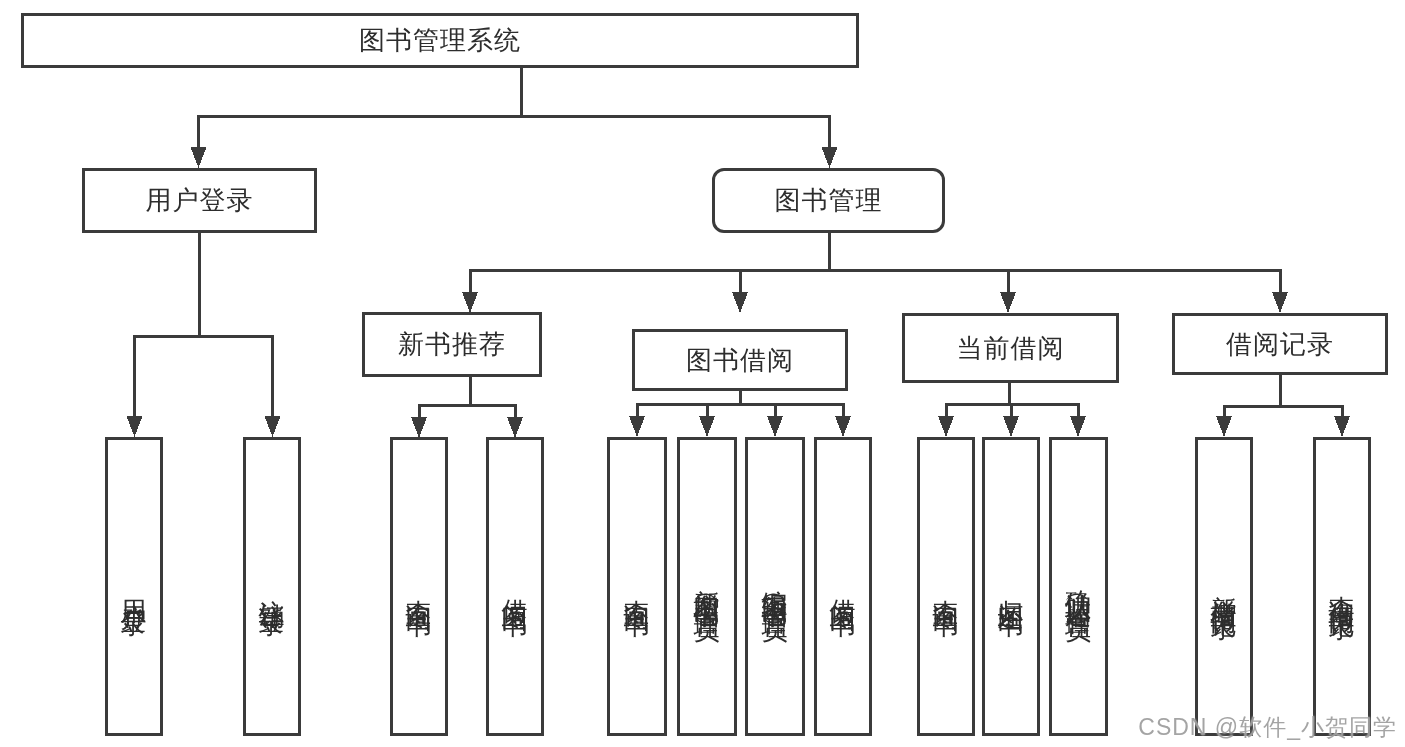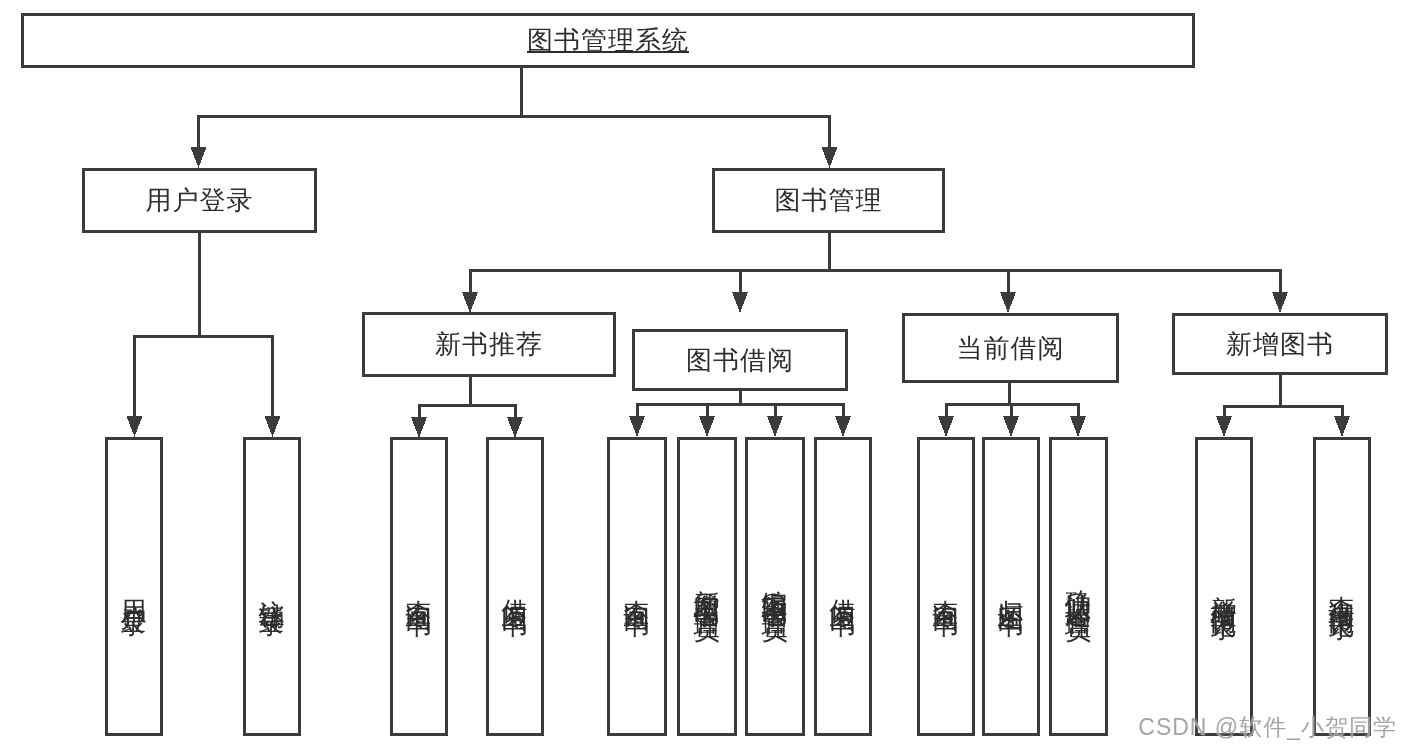--- a/index.html
+++ b/index.html
@@ -88,29 +88,29 @@
     <polygon stroke="none" points="1070,416 1086,416 1078,437"></polygon>
 
     <line x1="1280" y1="375" x2="1280" y2="408"></line>
     <line x1="1222.5" y1="406.5" x2="1343.5" y2="406.5"></line>
     <line x1="1224" y1="405" x2="1224" y2="419"></line>
     <polygon stroke="none" points="1216,416 1232,416 1224,437"></polygon>
     <line x1="1342" y1="405" x2="1342" y2="419"></line>
     <polygon stroke="none" points="1334,416 1350,416 1342,437"></polygon>
   </svg>
 
-  <div class="box" style="left:21px;top:13px;width:1174px;height:55px;text-decoration:underline;">图书管理系统</div>
+  <div class="box" style="left:21px;top:13px;width:838px;height:55px;">图书管理系统</div>
 
   <div class="box" style="left:82px;top:168px;width:235px;height:65px;">用户登录</div>
-  <div class="box" style="left:712px;top:168px;width:233px;height:65px;">图书管理</div>
+  <div class="box" style="left:712px;top:168px;width:233px;height:65px;border-radius:12px;">图书管理</div>
 
-  <div class="box" style="left:362px;top:312px;width:254px;height:65px;">新书推荐</div>
+  <div class="box" style="left:362px;top:312px;width:180px;height:65px;">新书推荐</div>
   <div class="box" style="left:632px;top:313px;width:216px;height:62px;margin-top:16px;">图书借阅</div>
   <div class="box" style="left:902px;top:313px;width:217px;height:70px;">当前借阅</div>
-  <div class="box" style="left:1172px;top:313px;width:216px;height:62px;">新增图书</div>
+  <div class="box" style="left:1172px;top:313px;width:216px;height:62px;">借阅记录</div>
 
   <div class="vbox" style="left:105px;">
     <span class="vtext">用户登录</span>
   </div>
   <div class="vbox" style="left:243px;">
     <span class="vtext">注销登录</span>
   </div>
 
   <div class="vbox" style="left:390px;">
     <span class="vtext">查询图书</span>

